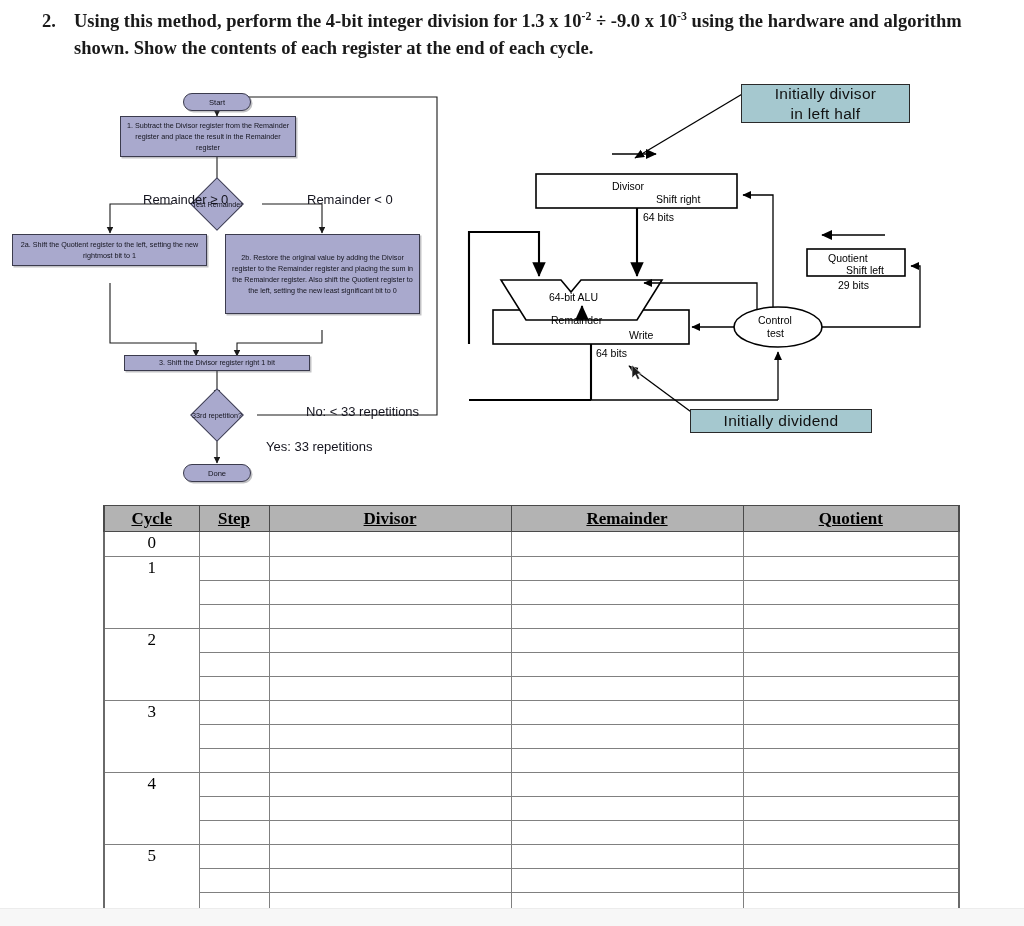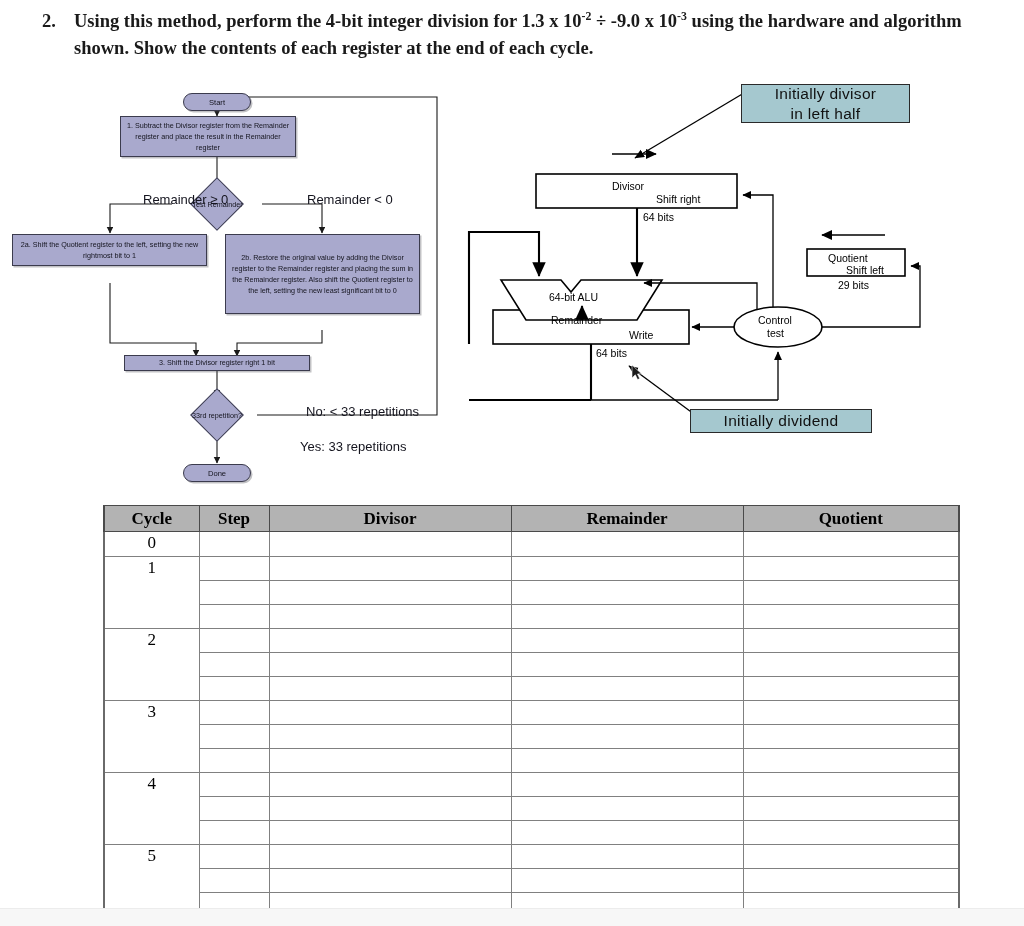--- a/index.html
+++ b/index.html
@@ -177,20 +177,21 @@
   }
   #reg-table th {
     background: #b3b3b3;
     border: 1px solid #4a4a4a;
     font-size: 17px;
     font-weight: bold;
     color: #000000;
     height: 25px;
     padding: 0;
     text-align: center;
+    text-decoration: underline;
   }
   #reg-table td {
     border: 1px solid #808080;
     padding: 0;
     height: 23px;
     font-size: 16px;
     text-align: center;
     vertical-align: top;
     color: #000000;
   }
@@ -292,21 +293,21 @@
     <div class="fc-box" style="left:124px; top:287px; width:186px; height:16px;">
       <span>3.  Shift the Divisor register right 1 bit</span>
     </div>
 
     <div class="fc-diamond-wrap" style="left:172px; top:320px; width:90px; height:54px;">
       <div class="fc-diamond" style="left:26px; top:8px; width:38px; height:38px;"></div>
       <div class="fc-diamond-label">33rd repetition?</div>
     </div>
 
     <div class="fc-text" style="left:262px; top:336px;">No: &lt; 33 repetitions</div>
-    <div class="fc-text" style="left:222px; top:371px;margin-left:34px;">Yes: 33 repetitions</div>
+    <div class="fc-text" style="left:222px; top:371px;">Yes: 33 repetitions</div>
 
     <div class="fc-oval" style="left:183px; top:396px; width:68px; height:18px;">
       <span>Done</span>
     </div>
   </div>
 
   <div id="hardware">
 
     <svg class="hw-svg" viewBox="0 0 564 365">
       <defs>

